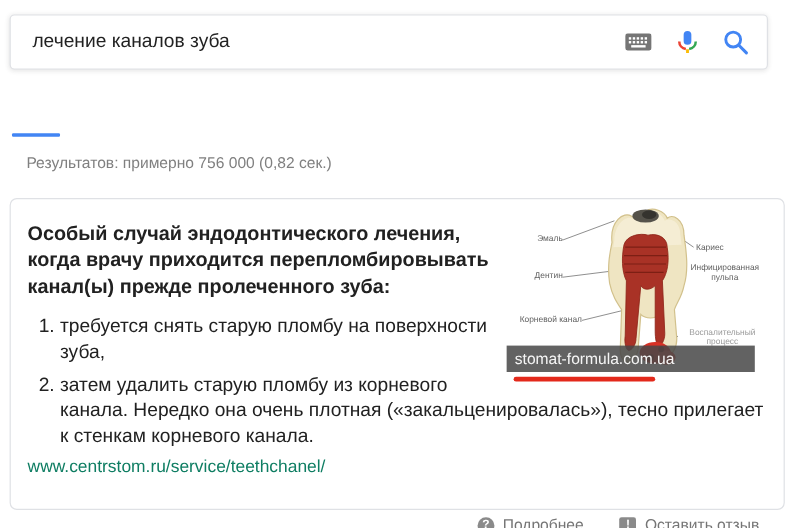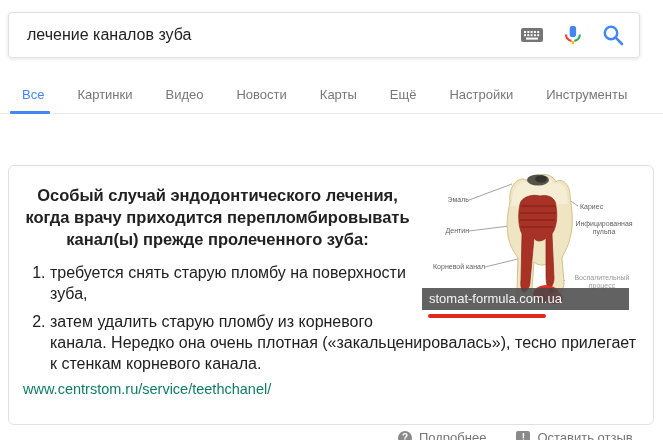--- a/index.html
+++ b/index.html
@@ -41,21 +41,21 @@
   .image-box{position:relative; width:223px; height:140px; background:#fff; overflow:hidden;}
   .image-box svg{position:absolute; left:0; top:0;}
   .img-label{position:absolute; font-size:7px; line-height:8px; color:#5f5f5f;}
   .img-label.right{text-align:left;}
   .img-label.gray{color:#9a9a9a;}
   .watermark{position:absolute; left:0; right:16px; bottom:0; height:22px;
     background:rgba(72,72,72,.86); color:#f5f5f5; font-size:13px;
     line-height:22px; padding-left:7px; z-index:3;}
   .red-line-wm{margin:4px 0 0 6px; width:118px; height:4px; background:var(--red); border-radius:2px;}
 
-  .heading{font-size:16.5px; font-weight:bold; line-height:22px; padding-top:2px;text-align:center;}
+  .heading{font-size:16.5px; font-weight:bold; line-height:22px; padding-top:2px;}
   ol.snip-list{margin:12px 0 0 0; padding-left:27px; font-size:16px; line-height:21px;}
   ol.snip-list li{margin-bottom:7px;}
 
   .link-title{display:inline-block; clear:left; margin-top:11px; font-size:18px;
     color:var(--purple); text-decoration:none; cursor:pointer;}
   .cite{display:block; margin-top:2px; font-size:14.5px; color:var(--green); cursor:pointer;}
 
   
   .feedback{position:absolute; left:398px; top:430px; display:flex; gap:30px;
     font-size:13px; color:#757575; align-items:center;}
@@ -101,32 +101,23 @@
       </span>
       <span>
         <svg width="24" height="24" viewBox="0 0 24 24">
           <circle cx="10" cy="10" r="6.2" fill="none" stroke="#4285f4" stroke-width="2.4"></circle>
           <line x1="14.7" y1="14.7" x2="21" y2="21" stroke="#4285f4" stroke-width="2.6" stroke-linecap="round"></line>
         </svg>
       </span>
     </div>
   </div>
 
-  <div class="tabs">
-    <div class="tab active">Все</div>
-    <div class="tab">Картинки</div>
-    <div class="tab">Видео</div>
-    <div class="tab">Новости</div>
-    <div class="tab">Карты</div>
-    <div class="tab">Ещё</div>
-    <div class="tab">Настройки</div>
-    <div class="tab">Инструменты</div>
-  </div>
   <div class="tab-underline"></div>
 
+  <div class="stats">Результатов: примерно 756 000 (0,82 сек.)</div>
 
   <div class="card">
 
     <div class="figure-wrap">
       <div class="image-box">
         <svg width="223" height="140" viewBox="0 0 223 140">
 
           <g stroke="#8a8a8a" stroke-width="0.8" fill="none">
             <line x1="47" y1="30" x2="90" y2="14"></line>
             <line x1="47" y1="61" x2="95" y2="55"></line>

